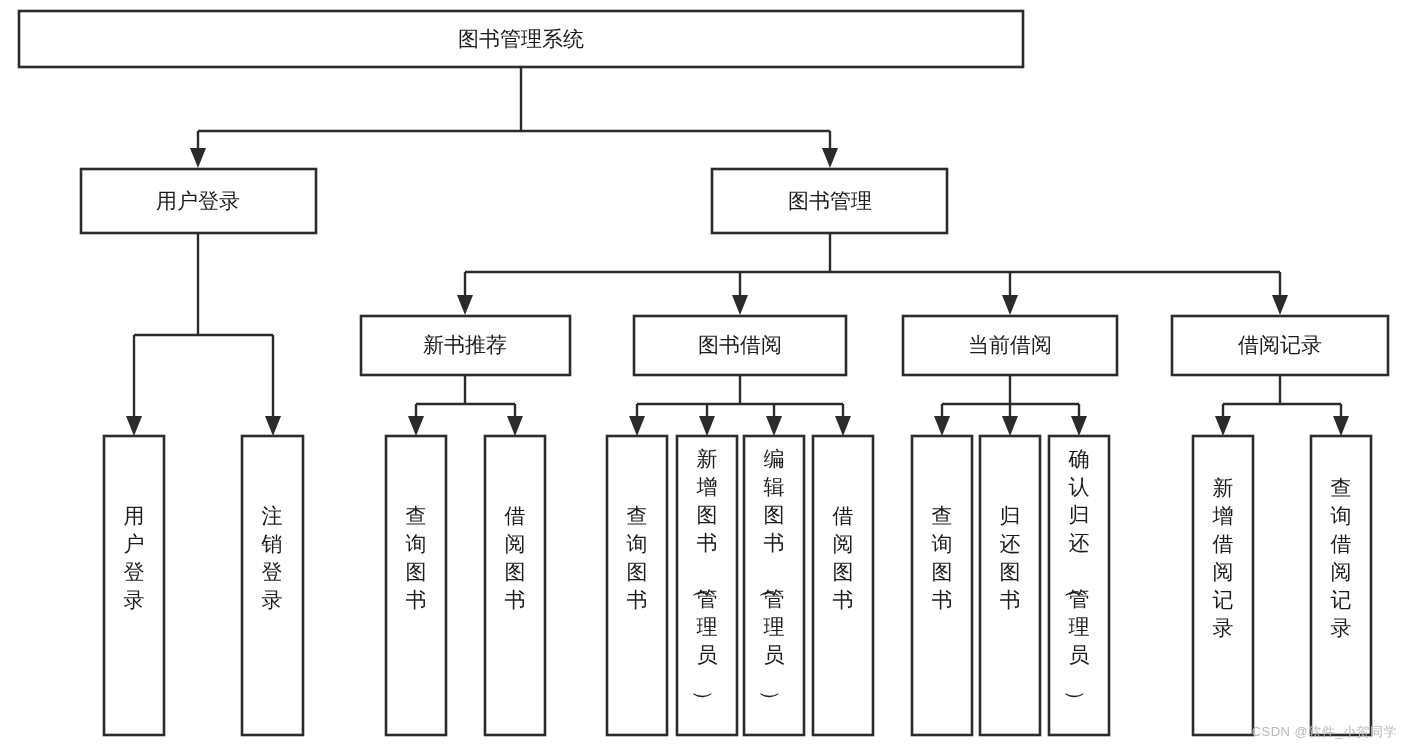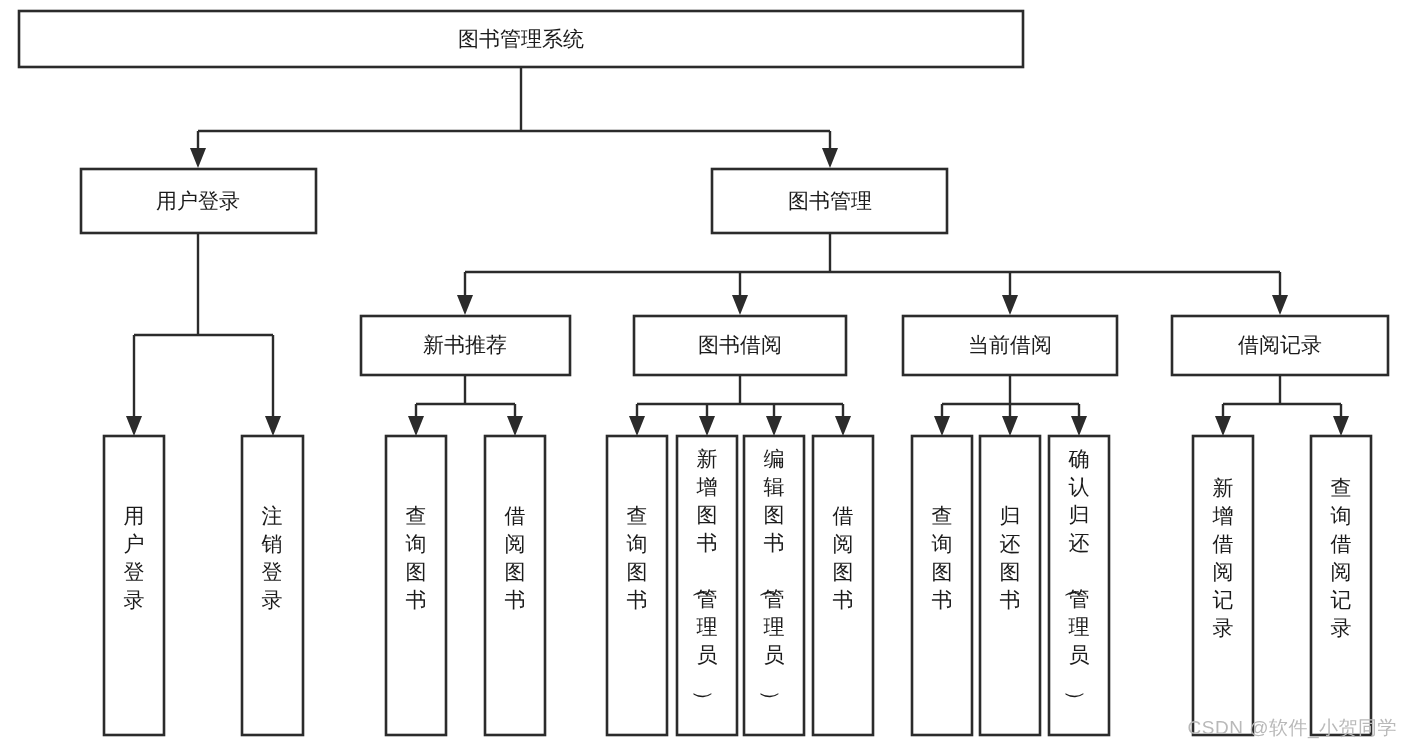--- a/index.html
+++ b/index.html
@@ -51,21 +51,21 @@
   }
   .arrow-head {
     fill: #2b2b2b;
     stroke: none;
   }
   .watermark {
     position: absolute;
     right: 8px;
     bottom: 6px;
     font-family: "Liberation Sans", "DejaVu Sans", sans-serif;
-    font-size: 19px;
+    font-size: 13px;
     color: #b9b9b9;
     letter-spacing: 0.5px;
     white-space: nowrap;
     pointer-events: none;
   }
 </style>
 </head>
 <body>
 
 <div id="diagram-root">

